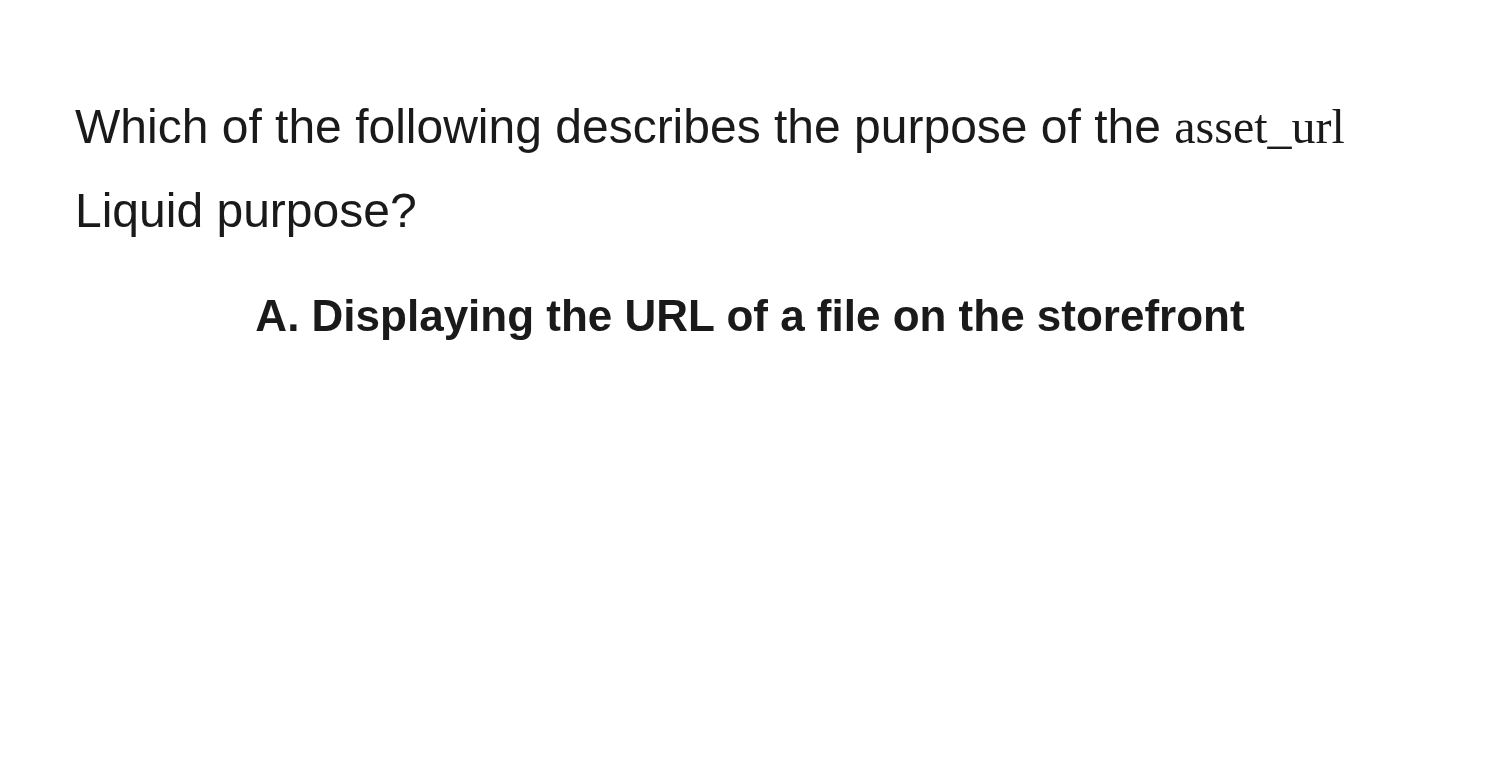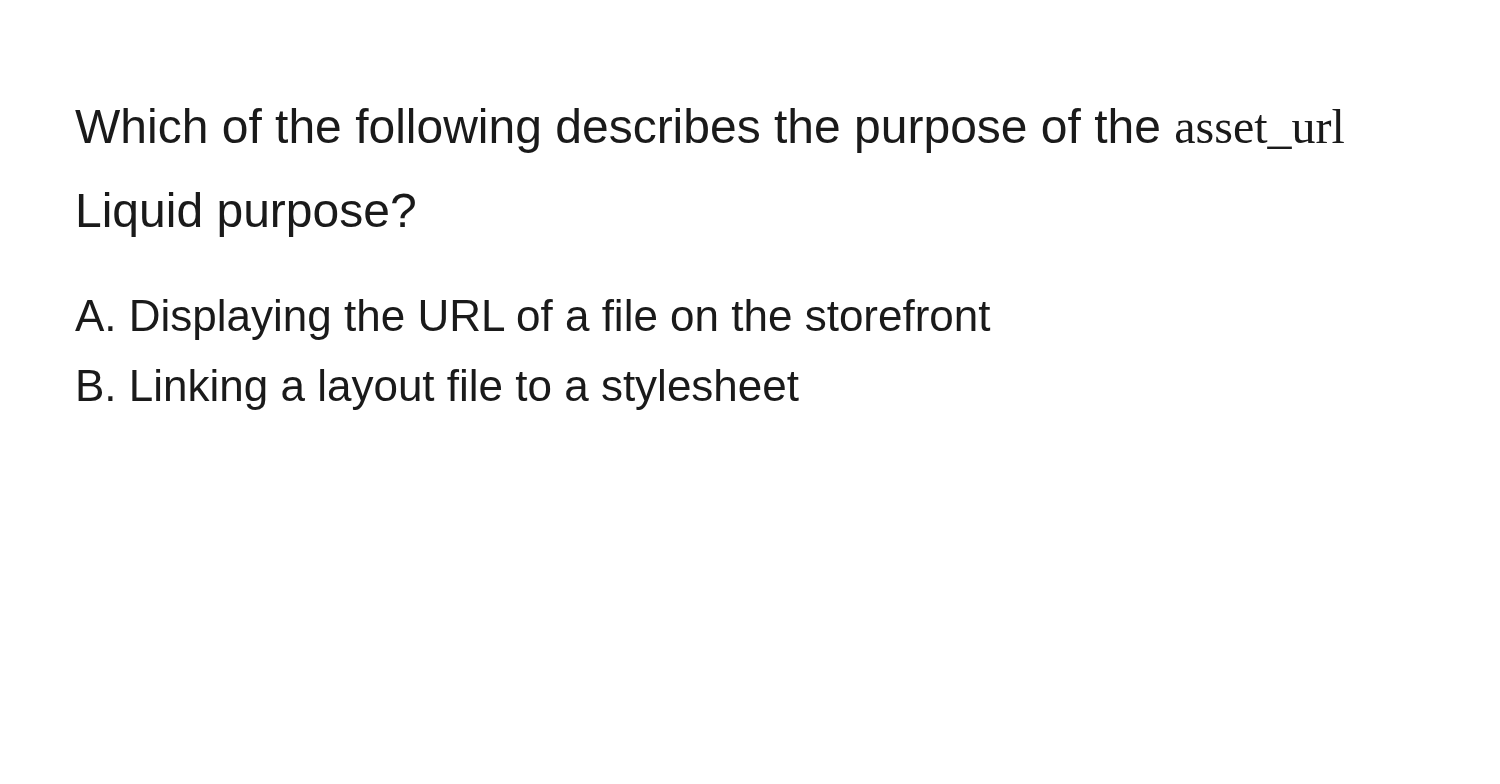--- a/index.html
+++ b/index.html
@@ -21,35 +21,32 @@
       margin-bottom: 28px;
       font-weight: 400;
     }
     .code {
       font-family: Liberation Serif, serif;
       font-size: 48px;
     }
     .options {
       font-size: 44px;
       line-height: 1.58;
-      font-weight: 400;
+      font-weight: 700;
+      text-align: center;
     }
     .option {
       margin-bottom: 0;
     }
   </style>
 </head>
 <body>
 
 <div class="question">
   <span>Which of the following describes the purpose of the </span><span class="code">asset_url</span><span> Liquid purpose?</span>
 </div>
 
 <div class="options">
   <div class="option">
     <span>A.</span>
     <span>Displaying the URL of a file on the storefront</span>
   </div>
-  <div class="option">
-    <span>B.</span>
-    <span>Linking a layout file to a stylesheet</span>
-  </div>
 </div>
 
 </body></html>

